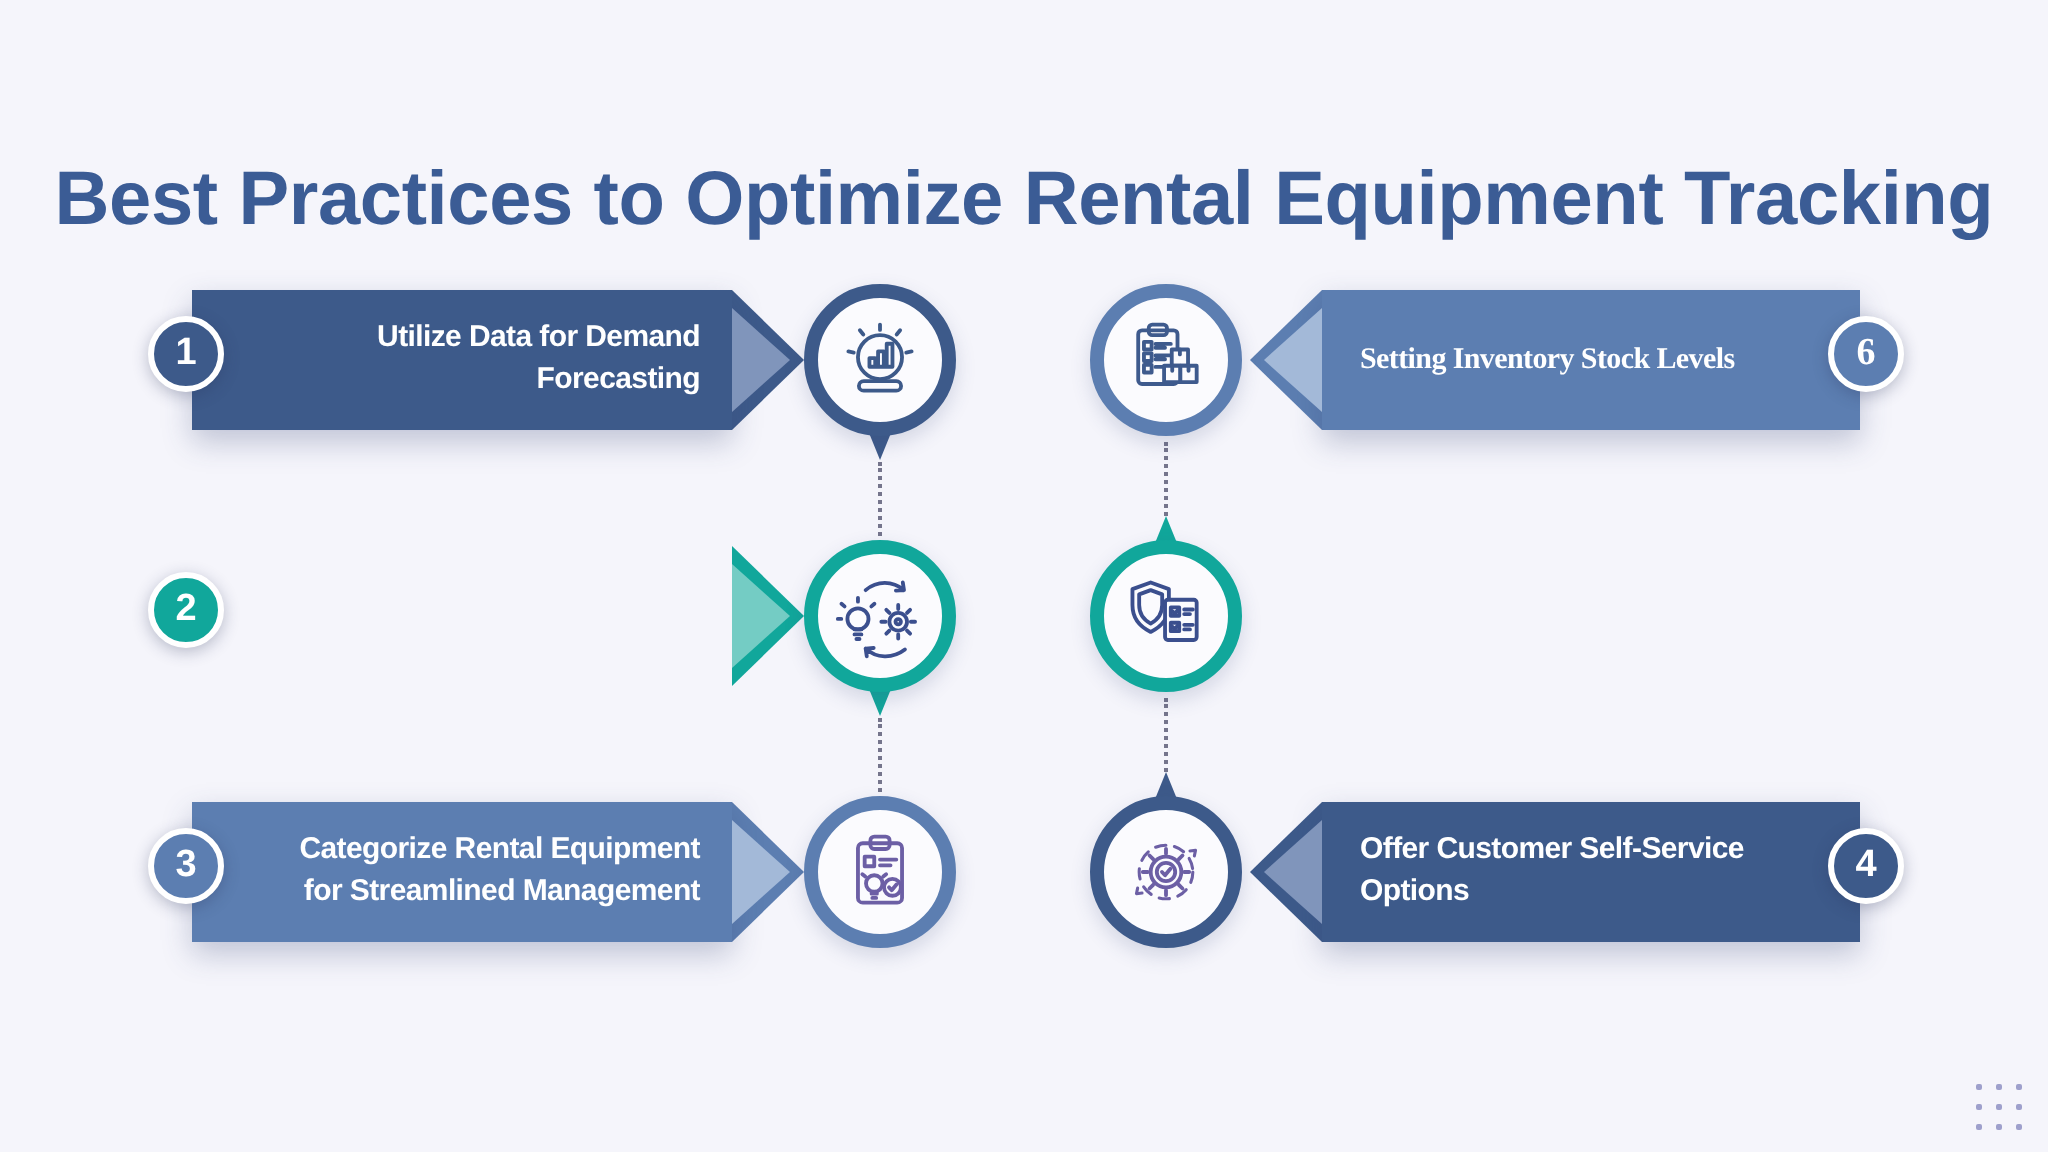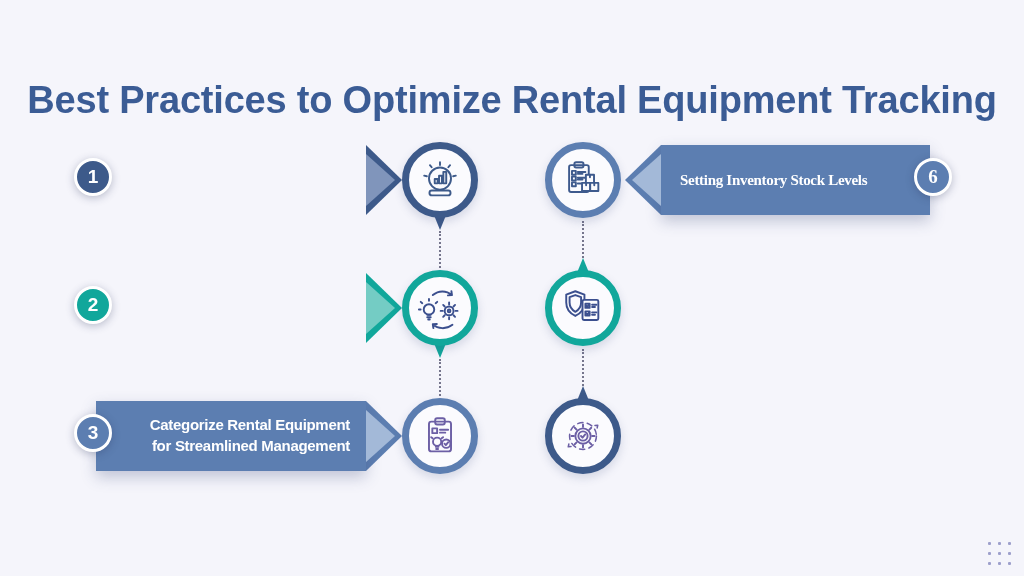--- a/index.html
+++ b/index.html
@@ -51,20 +51,24 @@
 </style>
 </head>
 <body>
 
 <div class="stage" style="--bg: #f5f5fb; --title: #3b5c95; --connector: #75758c; --dots: #9ea0cc;">
 
   <div class="title">Best Practices to Optimize Rental Equipment Tracking</div>
 
   <div class="banner left" style="left: 96px; top: 145px; width: 306px; --accent: #3d5a8a; --tiplight: #8095bb;">
     <div class="tip"></div>
+    <div class="rect">
+      <span class="label">Utilize Data for Demand
+Forecasting</span>
+    </div>
     <div class="tip-inner"></div>
     <div class="numchip">1</div>
   </div>
 
   <div class="iconwrap" style="left: 402px; top: 142px; --accent: #3d5a8a; color: rgb(61, 90, 138);">
     <div class="pointer down"></div>
     <div class="circle">
       <svg viewBox="0 0 48 48" fill="none" stroke="currentColor" stroke-width="2" stroke-linecap="round" stroke-linejoin="round">
         <circle cx="24" cy="22.5" r="11.5"></circle>
         <path d="M18.5 27.5v-4.5h3v4.5z M23 27.5v-8h3v8z M27.5 27.5v-12h3v12z"></path>
@@ -178,20 +182,29 @@
         <path d="M36.5 13l2.9-.3-.6 2.9" stroke-width="1.6"></path>
         <path d="M11.5 35l-2.9.3.6-2.9" stroke-width="1.6"></path>
         <circle cx="24" cy="24" r="8"></circle>
         <circle cx="24" cy="24" r="4.8"></circle>
         <path d="M24 14.5v-2.6 M24 33.5v2.6 M33.5 24h2.6 M14.5 24h-2.6 M30.7 17.3l1.9-1.9 M17.3 30.7l-1.9 1.9 M30.7 30.7l1.9 1.9 M17.3 17.3l-1.9-1.9"></path>
         <path d="M21.9 24l1.6 1.7 2.8-3.4"></path>
       </svg>
     </div>
   </div>
 
+  <div class="banner right" style="left: 661px; top: 401px; width: 269px; --accent: #3d5a8a; --tiplight: #8095bb;">
+    <div class="tip"></div>
+    <div class="rect">
+      <span class="label">Offer Customer Self-Service
+Options</span>
+    </div>
+    <div class="tip-inner"></div>
+    <div class="numchip">4</div>
+  </div>
 
   <div class="connector" style="left:439px; top:231px; height:37px;"></div>
   <div class="connector" style="left:439px; top:359px; height:37px;"></div>
   <div class="connector" style="left:582px; top:221px; height:37px;"></div>
   <div class="connector" style="left:582px; top:349px; height:37px;"></div>
 
   <div class="watermark">
     <i></i>
       <i></i>
       <i></i>

